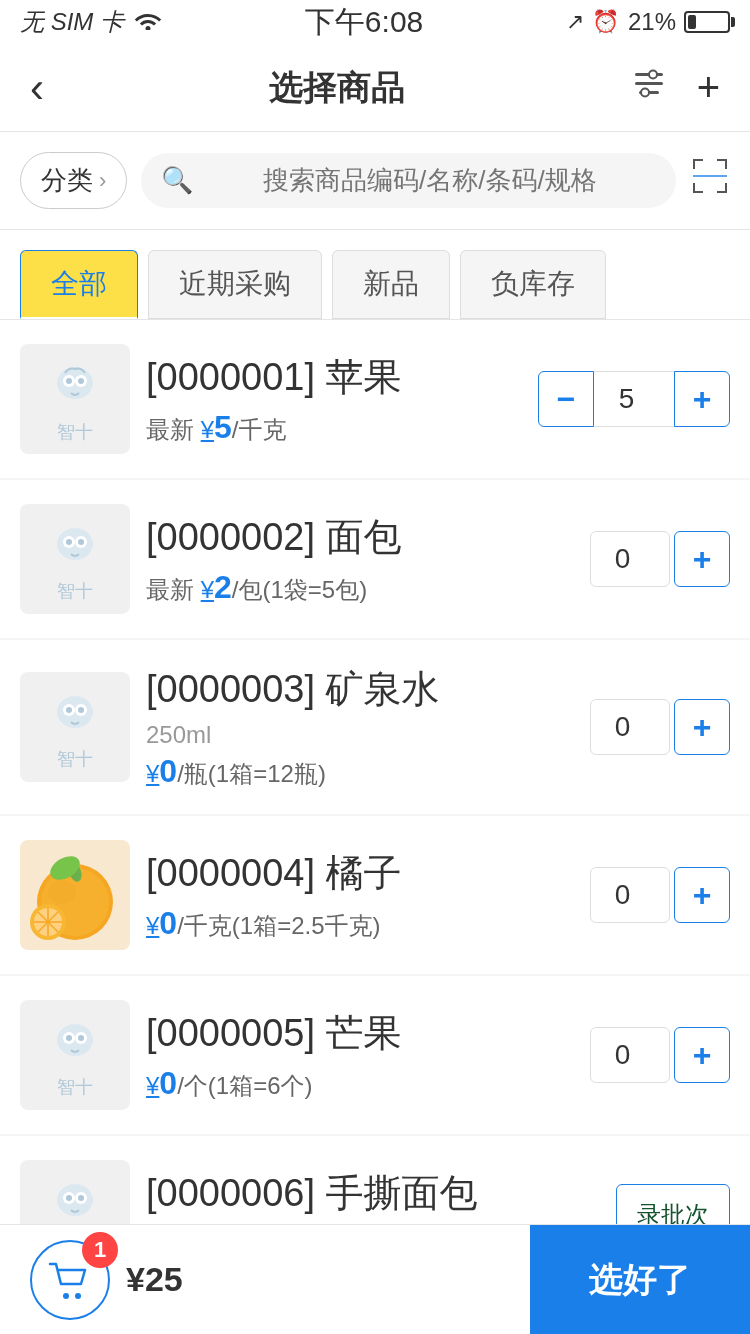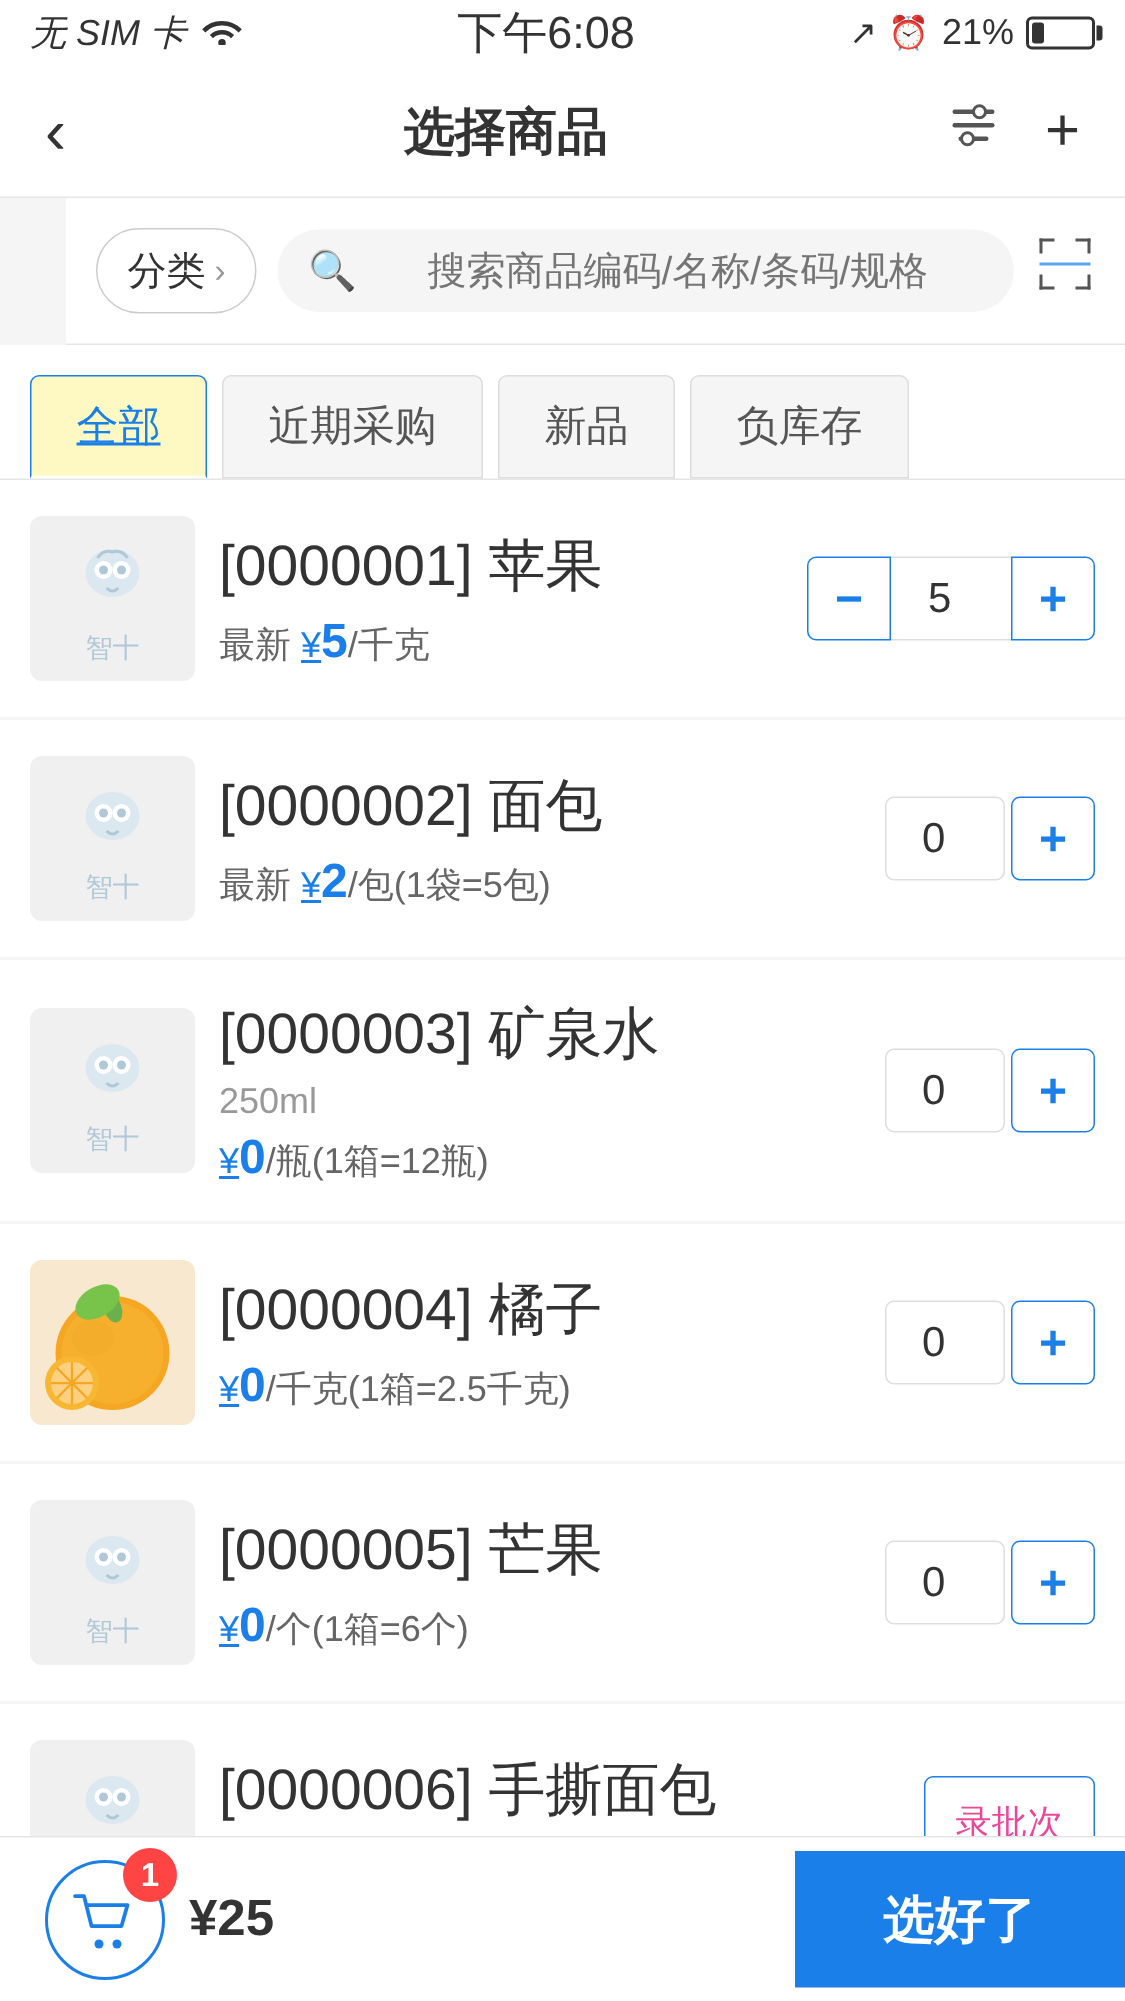--- a/index.html
+++ b/index.html
@@ -54,21 +54,20 @@
     .nav-right { display: flex; align-items: center; gap: 30px; }
 
     
     .search-bar {
       background: #fff;
       padding: 20px 20px;
       display: flex;
       align-items: center;
       gap: 14px;
       border-bottom: 1px solid #e5e5e5;
-      margin-left: 44px;
     }
     .category-btn {
       display: flex; align-items: center;
       border: 1px solid #ccc; border-radius: 30px;
       padding: 10px 20px; font-size: 26px; color: #333;
       background: #fff; white-space: nowrap; cursor: pointer;
     }
     .search-input-wrap {
       flex: 1; display: flex; align-items: center;
       background: #f5f5f5; border-radius: 30px;
@@ -93,24 +92,23 @@
       font-size: 28px;
       color: #555;
       border: 1px solid #ddd;
       border-radius: 6px 6px 0 0;
       cursor: pointer;
       background: #f5f5f5;
     }
     .tab-item.active {
       color: #1a7fe8;
       border-color: #1a7fe8;
-      background: #fef9c3;
+      background: #fde047;
       border-bottom: 2px solid #fff;
       font-weight: 500;
-      text-decoration: underline;
     }
 
     
     .product-list {
       background: #f5f5f5;
       padding-bottom: 120px;
     }
     .product-item {
       background: #fff;
       margin-bottom: 2px;
@@ -154,21 +152,21 @@
     .qty-input {
       width: 80px; height: 56px;
       border: 1px solid #ddd; border-left: none; border-right: none;
       text-align: center; font-size: 28px; color: #333;
       outline: none; background: #fff;
     }
     .qty-btn.minus { border-radius: 6px 0 0 6px; }
     .qty-btn.plus { border-radius: 0 6px 6px 0; }
 
     .batch-btn {
-      border: 1px solid #1a7fe8; color: #ec4899;
+      border: 1px solid #1a7fe8; color: #14532d;
       background: #fff; border-radius: 6px;
       padding: 14px 20px; font-size: 24px; cursor: pointer;
     }
 
     
     .bottom-bar {
       position: fixed;
       bottom: 0; left: 0; width: 750px;
       height: 110px;
       background: #fff;
@@ -191,21 +189,21 @@
     .cart-badge {
       position: absolute; top: -10px; right: -10px;
       width: 36px; height: 36px;
       background: #ff4444; color: #fff;
       border-radius: 50%; font-size: 22px;
       display: flex; align-items: center; justify-content: center;
       font-weight: 600;
     }
     .cart-total { font-size: 34px; color: #333; font-weight: 600; }
     .checkout-btn {
-      width: 220px; height: 91px;
+      width: 220px; height: 110px;
       background: #1a7fe8; color: #fff;
       border: none; font-size: 34px; font-weight: 600;
       cursor: pointer;
     }
   </style>
 </head>
 <body>
 
 <div class="status-bar">
   <div class="status-left">

